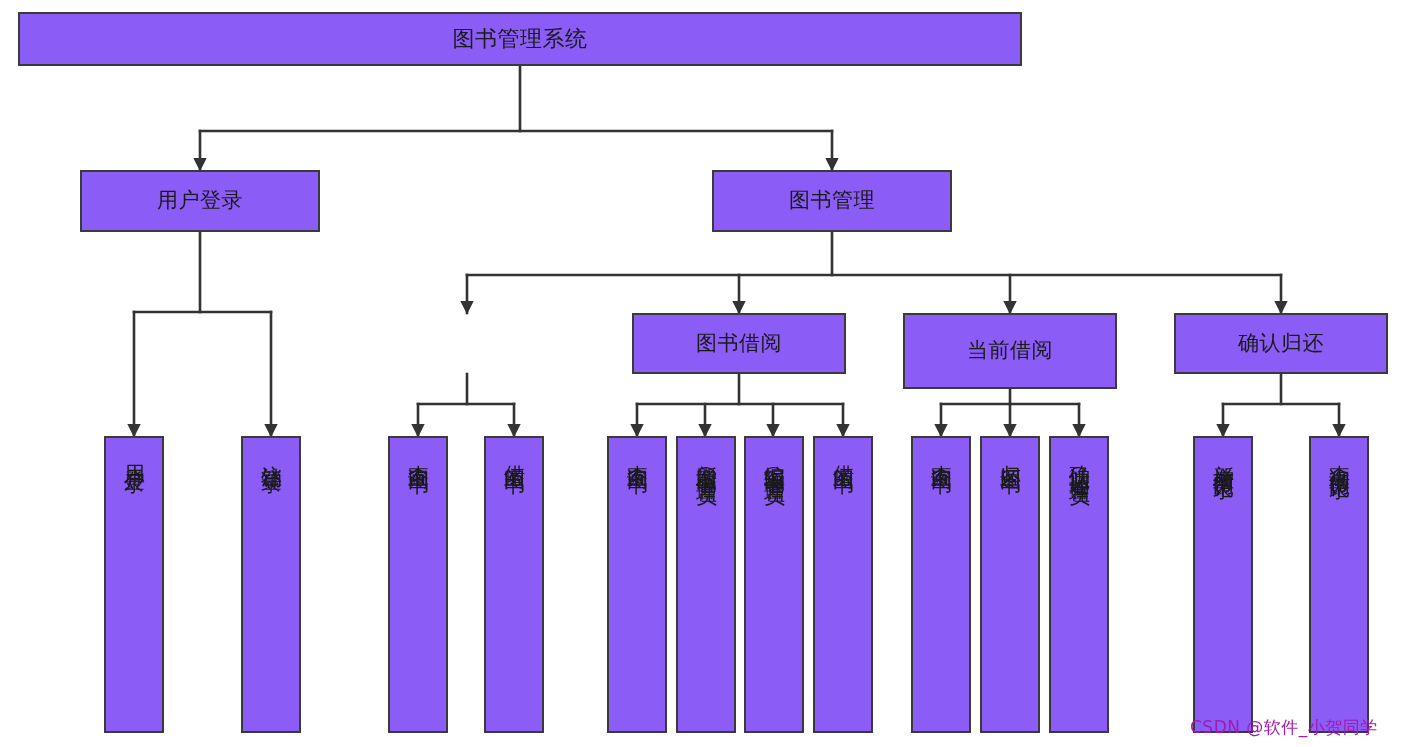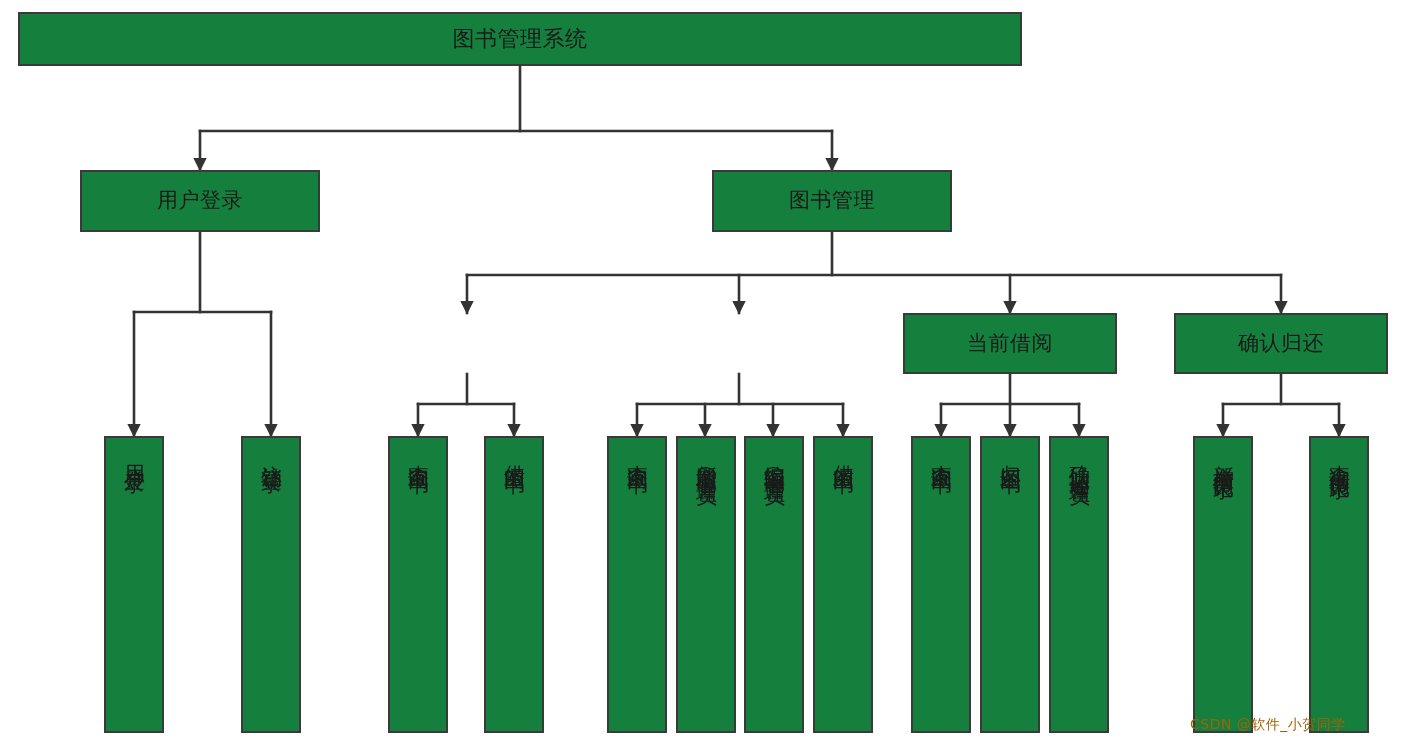--- a/index.html
+++ b/index.html
@@ -18,21 +18,21 @@
   svg.connectors{
     position:absolute;
     left:0; top:0;
     width:1405px;
     height:747px;
     pointer-events:none;
   }
   .node{
     position:absolute;
     box-sizing:border-box;
-    background:#15803d;
+    background:#8b5cf6;
     border:2px solid #3a3a3a;
     display:flex;
     align-items:center;
     justify-content:center;
     color:#1a1a1a;
   }
   .node-h{
     
     font-size:21px;
     letter-spacing:0.5px;
@@ -50,22 +50,22 @@
   .vtext{
     writing-mode:vertical-rl;
     text-orientation:upright;
     letter-spacing:3px;
     line-height:1;
     white-space:nowrap;
     display:block;
   }
   .watermark{
     position:absolute;
-    font-size:14px;
-    color:#a16207;
+    font-size:17px;
+    color:#a21caf;
     letter-spacing:0.5px;
     white-space:nowrap;
     user-select:none;
   }
 </style>
 </head>
 <body>
 
 <div id="canvas">
 
@@ -119,22 +119,23 @@
     </g>
   </svg>
 
   <div class="node node-h node-root" style="left:18px; top:12px; width:1004px; height:54px;">图书管理系统</div>
 
   <div class="node node-h" style="left:80px; top:170px; width:240px; height:62px;">用户登录</div>
 
   <div class="node node-h" style="left:712px; top:170px; width:240px; height:62px;">图书管理</div>
 
 
+  <div class="node node-h" style="left:632px; top:313px; width:214px; height:61px;">图书借阅</div>
 
-  <div class="node node-h" style="left:903px; top:313px; width:214px; height:61px;">当前借阅</div>
+  <div class="node node-h" style="left:903px; top:313px; width:214px; height:76px;">当前借阅</div>
 
   <div class="node node-h" style="left:1174px; top:313px; width:214px; height:61px;">确认归还</div>
 
   <div class="node node-v" style="left:104px; top:436px; width:60px; height:297px;">
     <span class="vtext">用户登录</span>
   </div>
 
   <div class="node node-v" style="left:241px; top:436px; width:60px; height:297px;">
     <span class="vtext">注销登录</span>
   </div>

